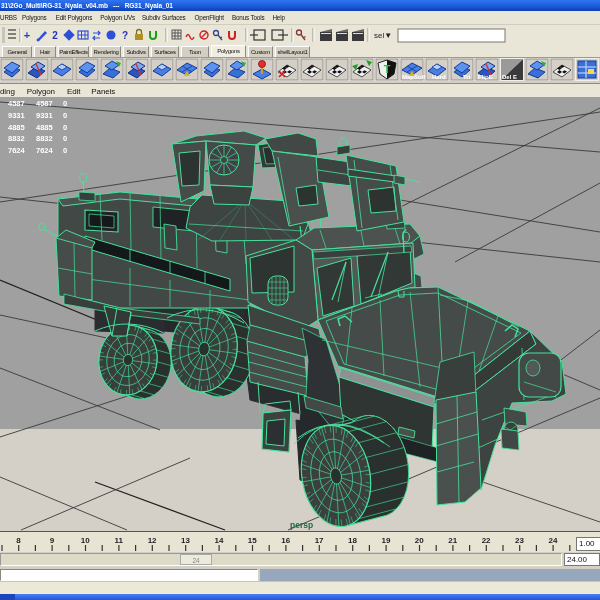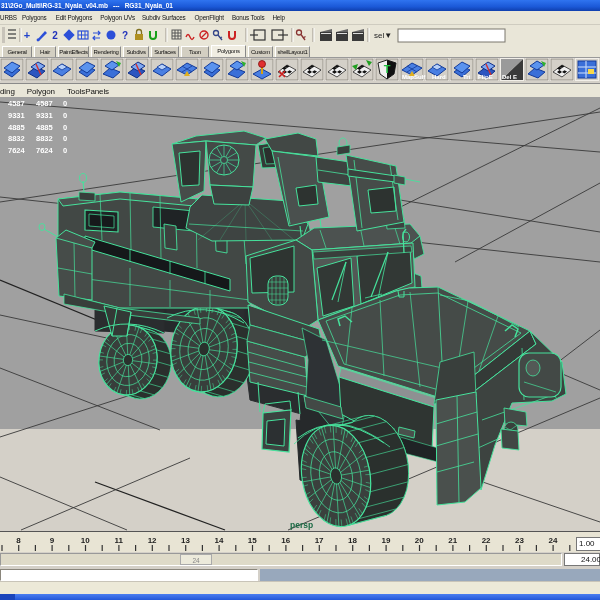--- a/index.html
+++ b/index.html
@@ -282,21 +282,21 @@
     </g>
 <text x="402" y="79" font-size="6" font-weight="bold" fill="#ffffff" font-family="Liberation Sans, sans-serif">Map</text>
 <text x="414" y="79" font-size="6" font-weight="bold" fill="#ffffff" font-family="Liberation Sans, sans-serif">Sulf</text>
 <text x="432" y="79" font-size="6" font-weight="bold" fill="#ffffff" font-family="Liberation Sans, sans-serif">Hard</text>
 <text x="463" y="79" font-size="6" font-weight="bold" fill="#ffffff" font-family="Liberation Sans, sans-serif">Tri</text>
 <text x="478" y="79" font-size="6" font-weight="bold" fill="#ffffff" font-family="Liberation Sans, sans-serif">FlipE</text>
 <text x="502" y="79" font-size="6" font-weight="bold" fill="#ffffff" font-family="Liberation Sans, sans-serif">Del E</text>
 </svg>
 
 <div class="abs" style="left:0;top:83px;width:600px;height:14px;background:#e9e6d8;border-top:1px solid #8a8a8a;">
- <div style="position:absolute;left:0;top:3px;font-size:8px;letter-spacing:-0.1px;color:#111;"><span>ding</span><span style="margin-left:12px">Polygon</span><span style="margin-left:12px">Tools</span><span style="margin-left:0">Panels</span></div>
+ <div style="position:absolute;left:0;top:3px;font-size:8px;letter-spacing:-0.1px;color:#111;"><span>ding</span><span style="margin-left:12px">Polygon</span><span style="margin-left:12px">Edit</span><span style="margin-left:11px">Panels</span></div>
 </div>
 
 <div class="abs" style="left:0;top:97px;width:600px;height:332px;background:#a0a0a0;">
 <svg width="600" height="434" viewBox="0 97 600 434">
 <line x1="0" y1="102" x2="600" y2="152" stroke="#3a3a3a" stroke-width="1.0" opacity="0.9"></line>
 <line x1="0" y1="197" x2="600" y2="262" stroke="#3a3a3a" stroke-width="1.0" opacity="0.9"></line>
 <line x1="0" y1="280" x2="165" y2="348" stroke="#222222" stroke-width="1.3" opacity="1"></line>
 <line x1="0" y1="315" x2="130" y2="343" stroke="#3a3a3a" stroke-width="1.0" opacity="0.9"></line>
 <line x1="0" y1="368" x2="160" y2="430" stroke="#3a3a3a" stroke-width="1.0" opacity="0.9"></line>
 <line x1="0" y1="477" x2="127" y2="530" stroke="#3a3a3a" stroke-width="1.0" opacity="0.9"></line>
@@ -766,21 +766,21 @@
 <line x1="536.4" y1="545" x2="536.4" y2="551" stroke="#333" stroke-width="1.2"></line>
 <line x1="553.1" y1="545" x2="553.1" y2="551" stroke="#333" stroke-width="1.2"></line>
 <line x1="569.8" y1="545" x2="569.8" y2="551" stroke="#333" stroke-width="1.2"></line>
 </svg>
 <div class="abs" style="left:576px;top:537px;width:40px;height:14px;background:#fff;border:1px solid #777;font-size:8px;line-height:12px;padding-left:2px;color:#111;">1.00</div>
 
 <div class="abs" style="left:0;top:552px;width:600px;height:15px;background:#d4d0c8;">
  <div style="position:absolute;left:0;top:1px;width:562px;height:13px;background:#dedac8;border:1px solid #999;border-right-color:#fff;border-bottom-color:#fff;"></div>
  <div style="position:absolute;left:180px;top:2px;width:32px;height:11px;background:#eceadb;border:1px solid #aaa;font-size:6.5px;color:#888;text-align:center;line-height:11px;">24</div>
 </div>
-<div class="abs" style="left:564px;top:553px;width:36px;height:13px;background:#fff;border:1px solid #777;font-size:8px;line-height:11px;padding-left:16px;color:#111;">24.00</div>
+<div class="abs" style="left:564px;top:553px;width:36px;height:13px;background:#fff;border:1px solid #777;font-size:8px;line-height:11px;padding-left:2px;color:#111;">24.00</div>
 
 <div class="abs" style="left:0;top:567px;width:600px;height:14px;background:#d4d0c8;">
  <div style="position:absolute;left:0;top:2px;width:258px;height:12px;background:#ffffff;border:1px solid #8a867c;border-bottom-color:#fff;border-right-color:#fff;"></div>
  <div style="position:absolute;left:260px;top:2px;width:340px;height:12px;background:#98a8bc;"></div>
 </div>
 
 <div class="abs" style="left:0;top:581px;width:600px;height:13px;background:#ece9d8;border-top:1px solid #c8c4b8;"></div>
 
 <div class="abs" style="left:0;top:594px;width:600px;height:6px;background:linear-gradient(to bottom,#4a7ef0,#2257d8);">
  <div style="position:absolute;left:0;top:0;width:15px;height:6px;background:#1a45bb;"></div>

